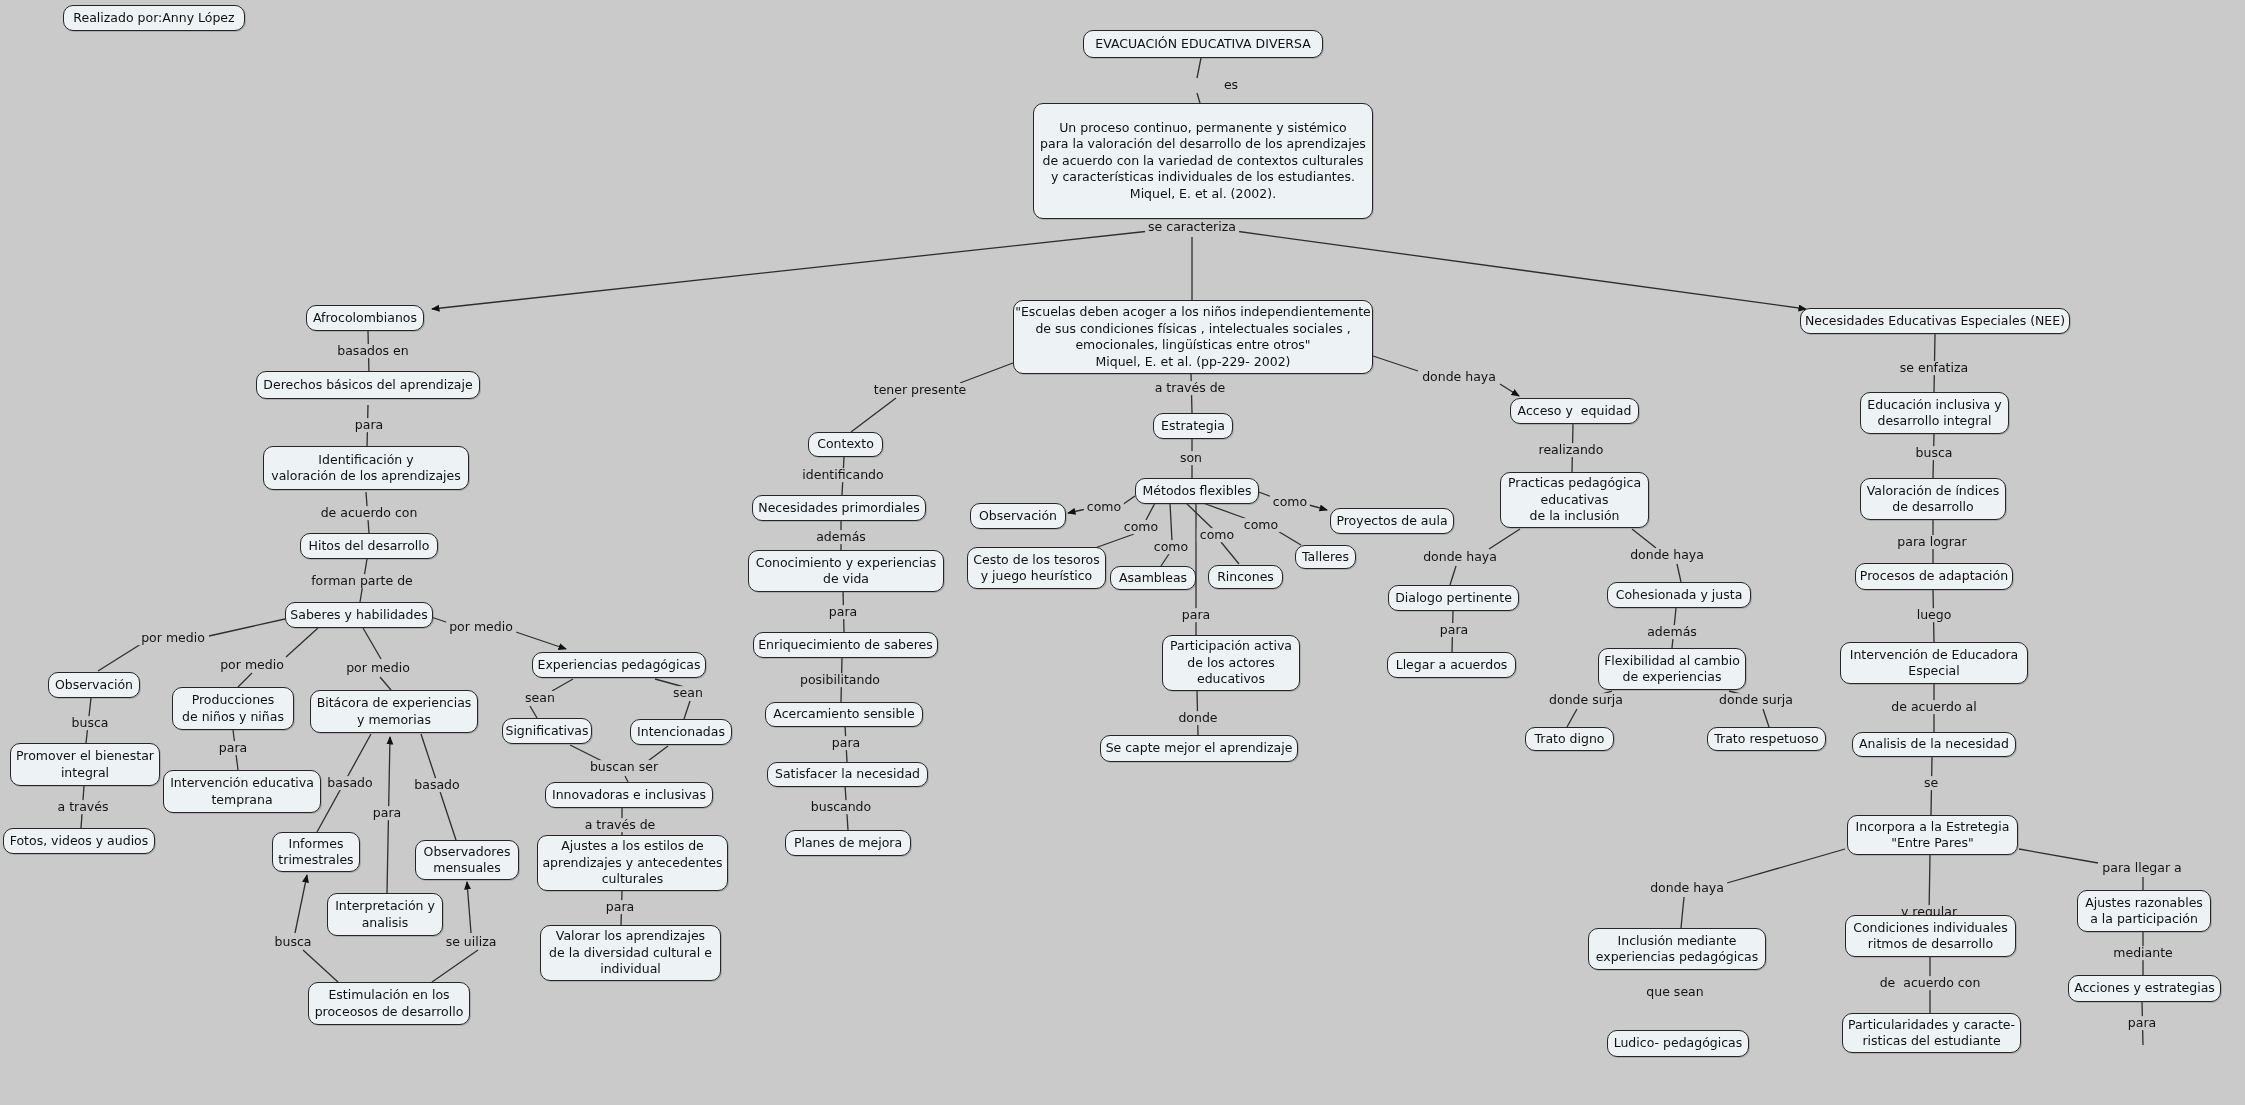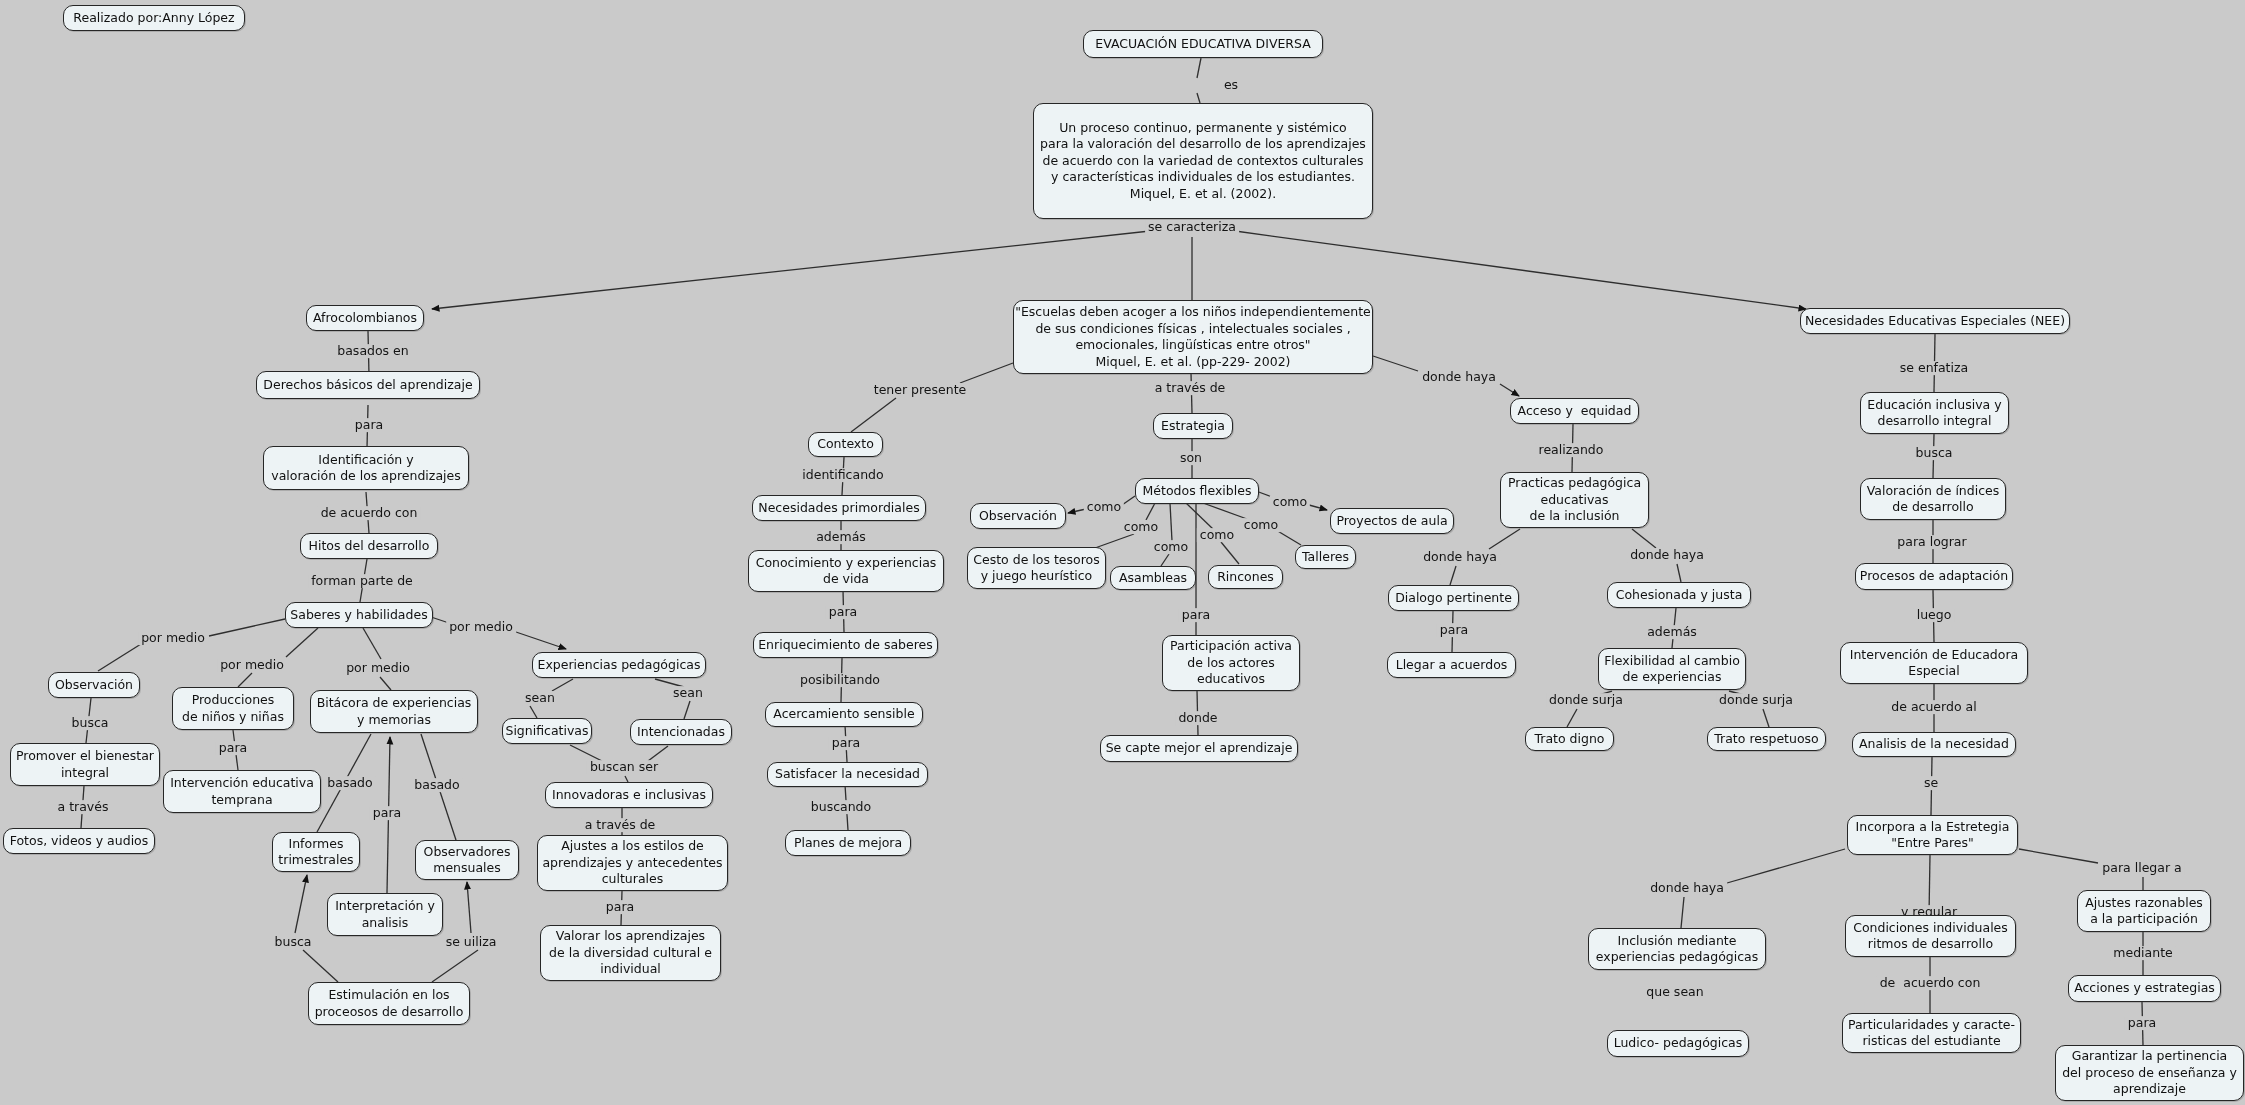--- a/index.html
+++ b/index.html
@@ -277,16 +277,13 @@
     <div class="node" style="left: 1588px; top: 928px; width: 178px; height: 42px;">Inclusión mediante
 experiencias pedagógicas</div>
     <div class="node" style="left: 1607px; top: 1030px; width: 142px; height: 27px;">Ludico- pedagógicas</div>
     <div class="node" style="left: 1845px; top: 915px; width: 171px; height: 42px;">Condiciones individuales
 ritmos de desarrollo</div>
     <div class="node" style="left: 1842px; top: 1013px; width: 179px; height: 40px;">Particularidades y caracte-
 risticas del estudiante</div>
     <div class="node" style="left: 2077px; top: 890px; width: 134px; height: 42px;">Ajustes razonables
 a la participación</div>
     <div class="node" style="left: 2068px; top: 975px; width: 153px; height: 27px;">Acciones y estrategias</div>
-    <div class="node" style="left: 2055px; top: 1045px; width: 189px; height: 56px;">Garantizar la pertinencia
-del proceso de enseñanza y
-aprendizaje</div>
   </div>
 
 </body></html>

